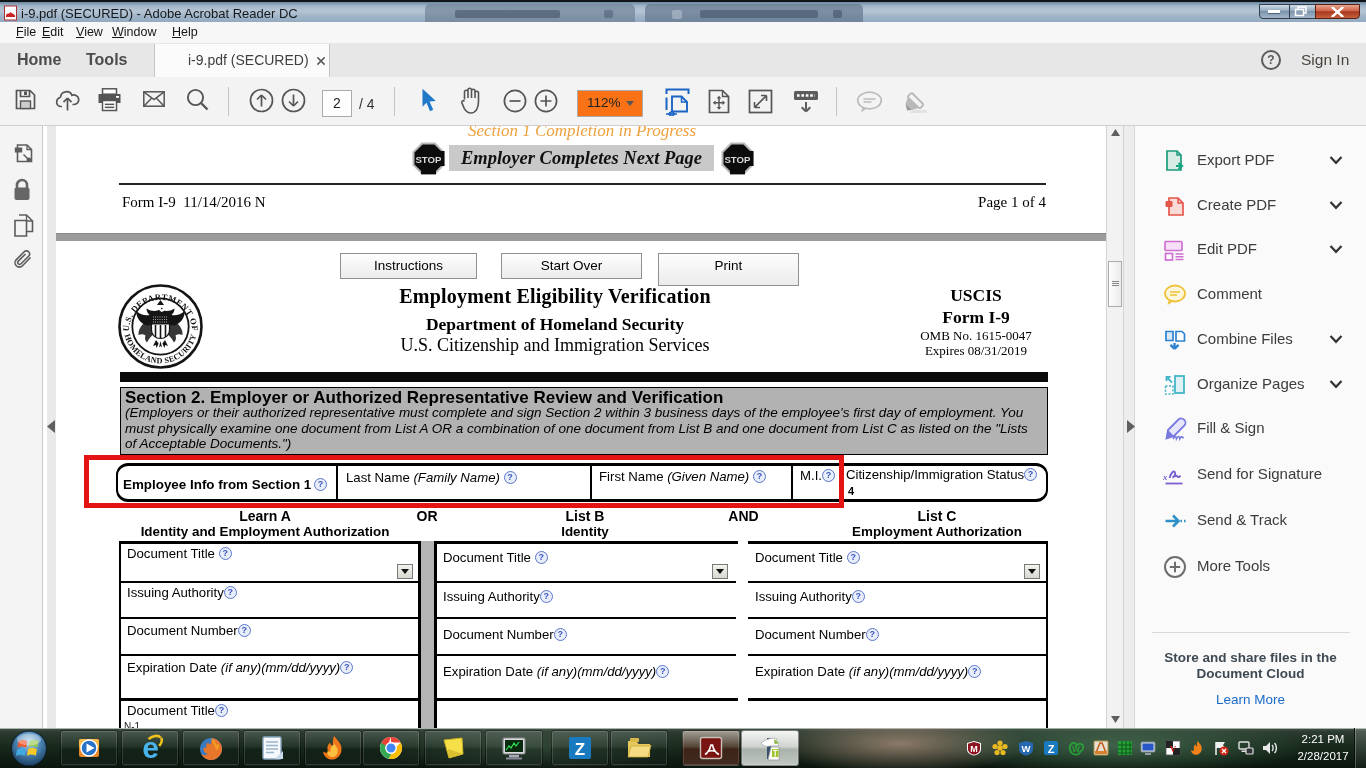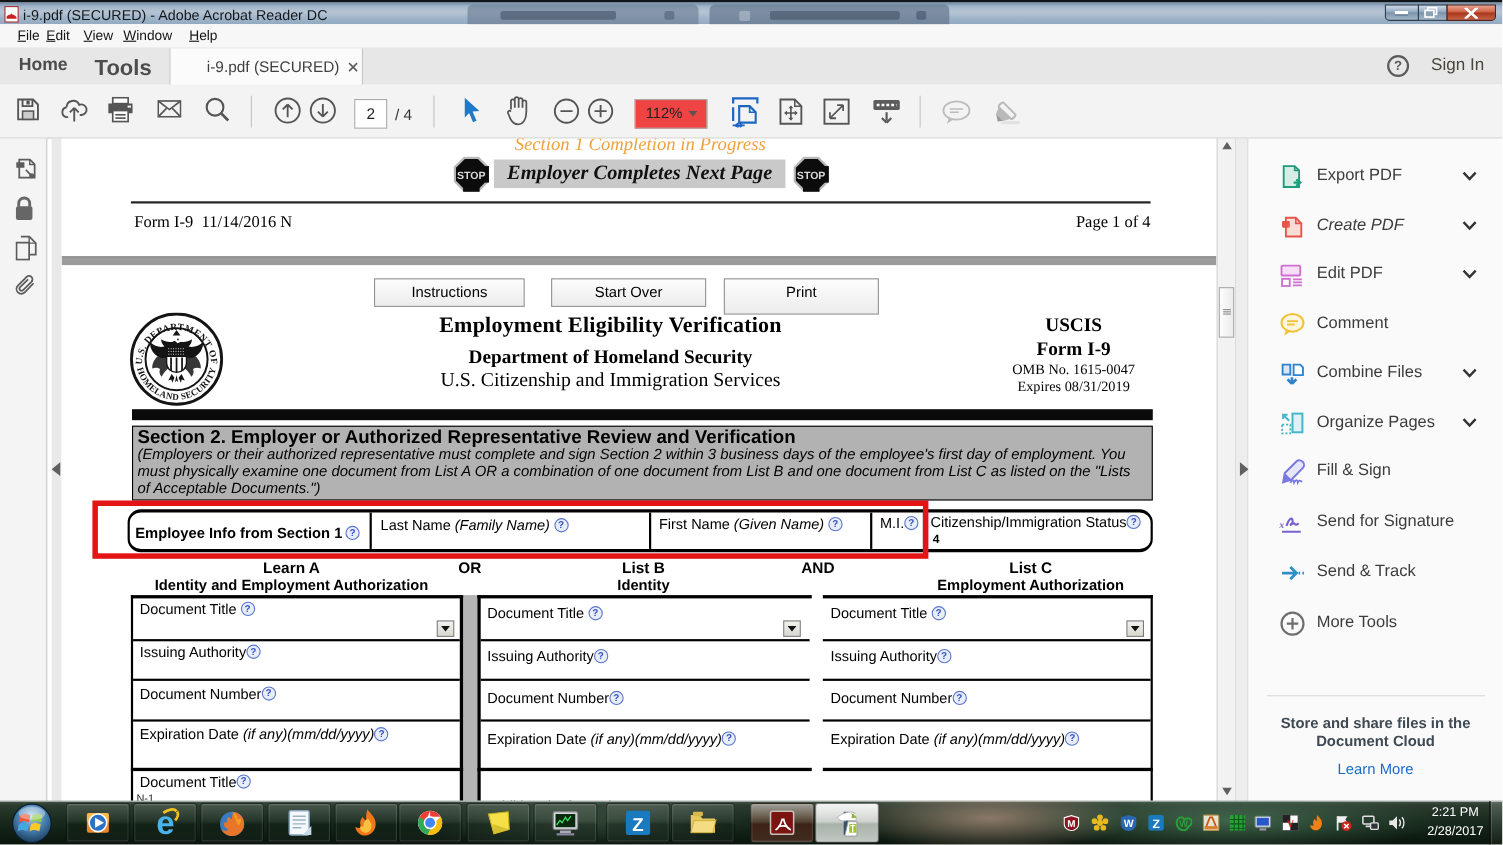--- a/index.html
+++ b/index.html
@@ -47,21 +47,21 @@
 <div class="abs" style="left:0;top:22px;width:1366px;height:21px;background:#f7f7f7;">
   <span class="abs" style="left:16px;top:3px;font-size:12.5px;color:#151515;"><u>F</u>ile</span>
   <span class="abs" style="left:42px;top:3px;font-size:12.5px;color:#151515;"><u>E</u>dit</span>
   <span class="abs" style="left:76px;top:3px;font-size:12.5px;color:#151515;"><u>V</u>iew</span>
   <span class="abs" style="left:112px;top:3px;font-size:12.5px;color:#151515;"><u>W</u>indow</span>
   <span class="abs" style="left:172px;top:3px;font-size:12.5px;color:#151515;"><u>H</u>elp</span>
 </div>
 
 <div class="abs" style="left:0;top:43px;width:1366px;height:34px;background:#e7e7e7;">
   <div class="abs" style="left:17px;top:8px;font-size:16px;font-weight:700;color:#4c4c4c;">Home</div>
-  <div class="abs" style="left:86px;top:8px;font-size:20px;font-weight:700;color:#4c4c4c;">Tools</div>
+  <div class="abs" style="left:86px;top:8px;font-size:16px;font-weight:700;color:#4c4c4c;">Tools</div>
   <div class="abs" style="left:154px;top:1px;width:176px;height:33px;background:#fbfbfb;border-left:1px solid #c6c6c6;border-right:1px solid #c6c6c6;box-sizing:border-box;">
     <div class="abs" style="left:33px;top:8px;font-size:14px;color:#3f3f3f;">i-9.pdf (SECURED)</div>
     <svg class="abs" style="left:161px;top:12px" width="10" height="10" viewBox="0 0 11 11">
           <path d="M1.5 1.5 L9.5 9.5 M9.5 1.5 L1.5 9.5" stroke="#5a5a5a" stroke-width="1.6"></path>
         </svg>
   </div>
   <div class="abs" style="left:1261px;top:7px;width:20px;height:20px;border:2px solid #5a5a5a;border-radius:50%;box-sizing:border-box;font-size:12px;color:#5a5a5a;text-align:center;line-height:16px;font-weight:700;">?</div>
   <div class="abs" style="left:1301px;top:8px;font-size:15.5px;color:#49453d;font-weight:500;">Sign In</div>
 </div>
 
@@ -112,21 +112,21 @@
     <path d="M5.5 13.5 V6 a1.75 1.75 0 0 1 3.5 0 M9 6 V4 a1.75 1.75 0 0 1 3.5 0 M12.5 4 V5 a1.75 1.75 0 0 1 3.5 0 M16 5 V7 a1.75 1.75 0 0 1 3.5 0 V15.5 c0 7-3 11.5-7.5 11.5 c-3.8 0-5.2-1.8-6.8-4.6 L3 17.2 c-1-1.8 1-3.4 2.3-2 L5.5 15.4 M9 6 V12 M12.5 5 V12 M16 7 V12"></path>
   </svg>
   <svg class="abs" style="left:503px;top:12px" width="24" height="24" viewBox="0 0 24 24" fill="none" stroke="#555" stroke-width="1.7">
     <circle cx="12" cy="12" r="10.6"></circle>
         <path d="M6.5 12 H17.5"></path>
   </svg>
   <svg class="abs" style="left:534px;top:12px" width="24" height="24" viewBox="0 0 24 24" fill="none" stroke="#555" stroke-width="1.7">
     <circle cx="12" cy="12" r="10.6"></circle>
         <path d="M6.5 12 H17.5 M12 6.5 V17.5"></path>
   </svg>
-  <div class="abs" style="left:577px;top:13px;width:66px;height:27px;background:#ef4444;border:1px solid #ababab;box-sizing:border-box;">
+  <div class="abs" style="left:577px;top:13px;width:66px;height:27px;background:#f97316;border:1px solid #ababab;box-sizing:border-box;">
     <div class="abs" style="left:9px;top:4px;font-size:13.5px;color:#222;">112%</div>
     <div class="abs" style="left:48px;top:10px;width:0;height:0;border-left:4.5px solid transparent;border-right:4.5px solid transparent;border-top:5.5px solid #555;"></div>
   </div>
   <svg class="abs" style="left:664px;top:10px" width="27" height="29" viewBox="0 0 27 29" fill="none" stroke="#1b65c4" stroke-width="2">
     <path d="M2.5 7 V2.5 H24.5 V7"></path>
     <path d="M2.5 10.5 V23"></path>
     <path d="M8 9.5 H17.5 L23 15 V24.5 H8 Z" stroke-width="1.9"></path>
     <path d="M17.5 9.5 V15 H23" stroke-width="1.5"></path>
     <path d="M2 27 H13 M4.5 27 L7.5 24.8 M4.5 27 L7.5 29 M10.5 27 L8.5 24.8 M10.5 27 L8.5 29" stroke-width="1.7"></path>
   </svg>
@@ -323,21 +323,21 @@
     </svg>
 <div class="abs" style="left:1197px;top:151px;font-size:15px;color:#3c3c3c;">Export PDF</div>
 <svg class="abs" style="left:1329px;top:156px" width="14" height="9" viewBox="0 0 14 9">
       <path d="M1.5 1 L7 6.8 L12.5 1" stroke="#333" stroke-width="2.2" fill="none"></path>
     </svg>
 <svg class="abs" style="left:1163px;top:194px" width="24" height="24" viewBox="0 0 24 24">
       <path d="M6 4 H15 L20 9 V21 H6 Z" fill="#fadbd7" stroke="#e4564a" stroke-width="1.7"></path>
   <path d="M15 4 V9 H20" fill="none" stroke="#e4564a" stroke-width="1.5"></path>
   <rect x="2.5" y="7" width="7" height="6" rx="1" fill="#e4564a"></rect>
     </svg>
-<div class="abs" style="left:1197px;top:196px;font-size:15px;color:#3c3c3c;font-style:italic;">Create PDF</div>
+<div class="abs" style="left:1197px;top:196px;font-size:15px;color:#3c3c3c;">Create PDF</div>
 <svg class="abs" style="left:1329px;top:201px" width="14" height="9" viewBox="0 0 14 9">
       <path d="M1.5 1 L7 6.8 L12.5 1" stroke="#333" stroke-width="2.2" fill="none"></path>
     </svg>
 <svg class="abs" style="left:1163px;top:238px" width="24" height="24" viewBox="0 0 24 24">
       <rect x="2" y="3.5" width="17" height="9" rx="1" fill="#f6dff7" stroke="#cf6fd4" stroke-width="1.7"></rect>
   <rect x="2.5" y="15.5" width="7" height="6.5" fill="#fff" stroke="#cf6fd4" stroke-width="1.7"></rect>
   <path d="M12.5 16 h8 M12.5 18.7 h8 M12.5 21.4 h8" stroke="#cf6fd4" stroke-width="1.5"></path>
     </svg>
 <div class="abs" style="left:1197px;top:240px;font-size:15px;color:#3c3c3c;">Edit PDF</div>
 <svg class="abs" style="left:1329px;top:245px" width="14" height="9" viewBox="0 0 14 9">

